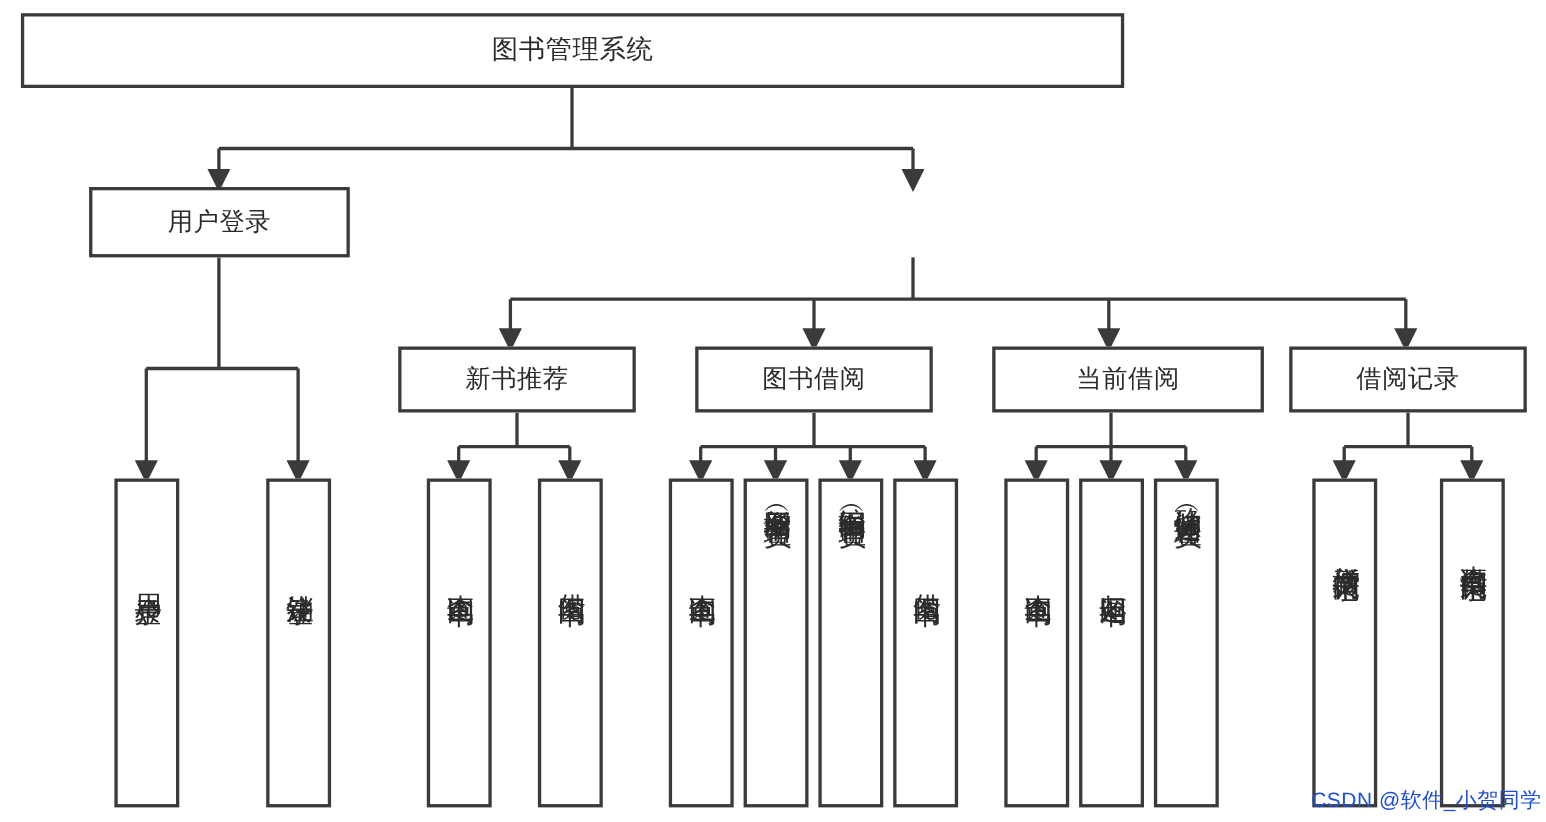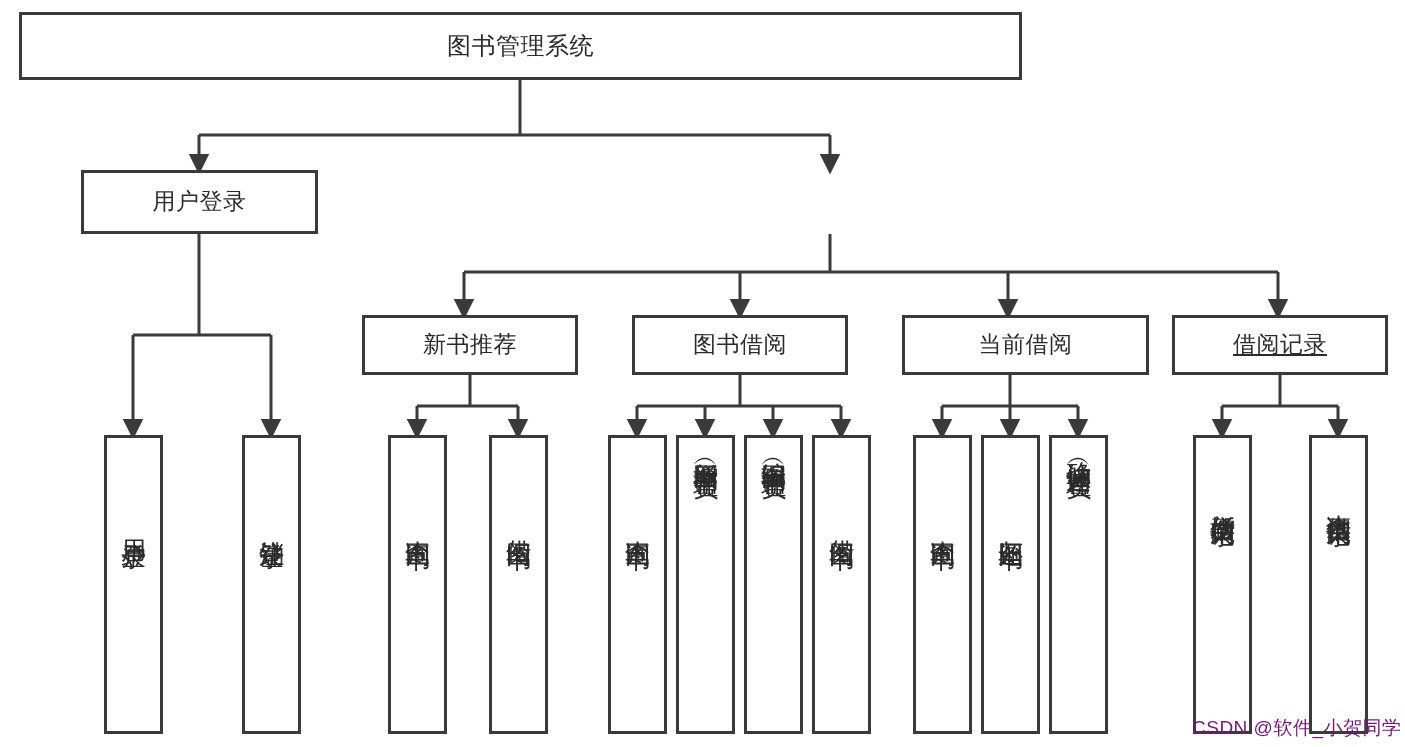--- a/index.html
+++ b/index.html
@@ -62,21 +62,21 @@
   }
   .node.leaf.mid .node-label {
     padding-top: 78px;
   }
   .node.leaf.midshort .node-label {
     padding-top: 52px;
   }
   .watermark {
     position: absolute;
     font-size: 19px;
-    color: #701a75;
+    color: #1d4ed8;
     white-space: pre;
     letter-spacing: 0.5px;
   }
 </style>
 </head>
 <body>
 
 <div id="diagram-root">
 
   <svg id="diagram-svg" viewBox="0 0 1405 747" xmlns="http://www.w3.org/2000/svg">
@@ -142,21 +142,21 @@
 
   <div class="node horiz" style="left:362px; top:315px; width:216px; height:60px;">
     <span class="node-label">新书推荐</span>
   </div>
   <div class="node horiz" style="left:632px; top:315px; width:216px; height:60px;">
     <span class="node-label">图书借阅</span>
   </div>
   <div class="node horiz" style="left:902px; top:315px; width:247px; height:60px;">
     <span class="node-label">当前借阅</span>
   </div>
-  <div class="node horiz" style="left:1172px; top:315px; width:216px; height:60px;text-decoration:underline;">
+  <div class="node horiz" style="left:1172px; top:315px; width:216px; height:60px;">
     <span class="node-label">借阅记录</span>
   </div>
 
   <div class="node leaf mid" style="left:104px; top:435px; width:59px; height:299px;">
     <span class="node-label">用户登录</span>
   </div>
   <div class="node leaf mid" style="left:242px; top:435px; width:59px; height:299px;">
     <span class="node-label">注销登录</span>
   </div>
 

